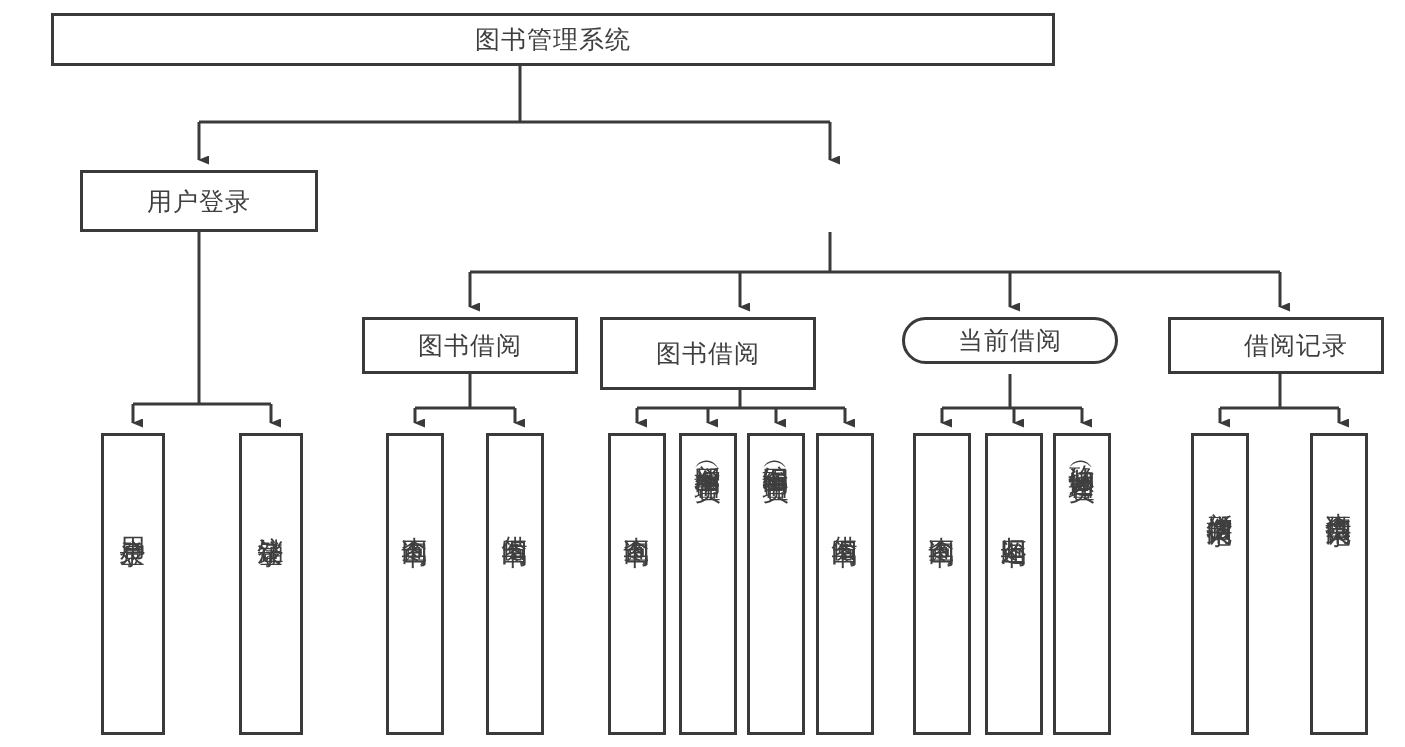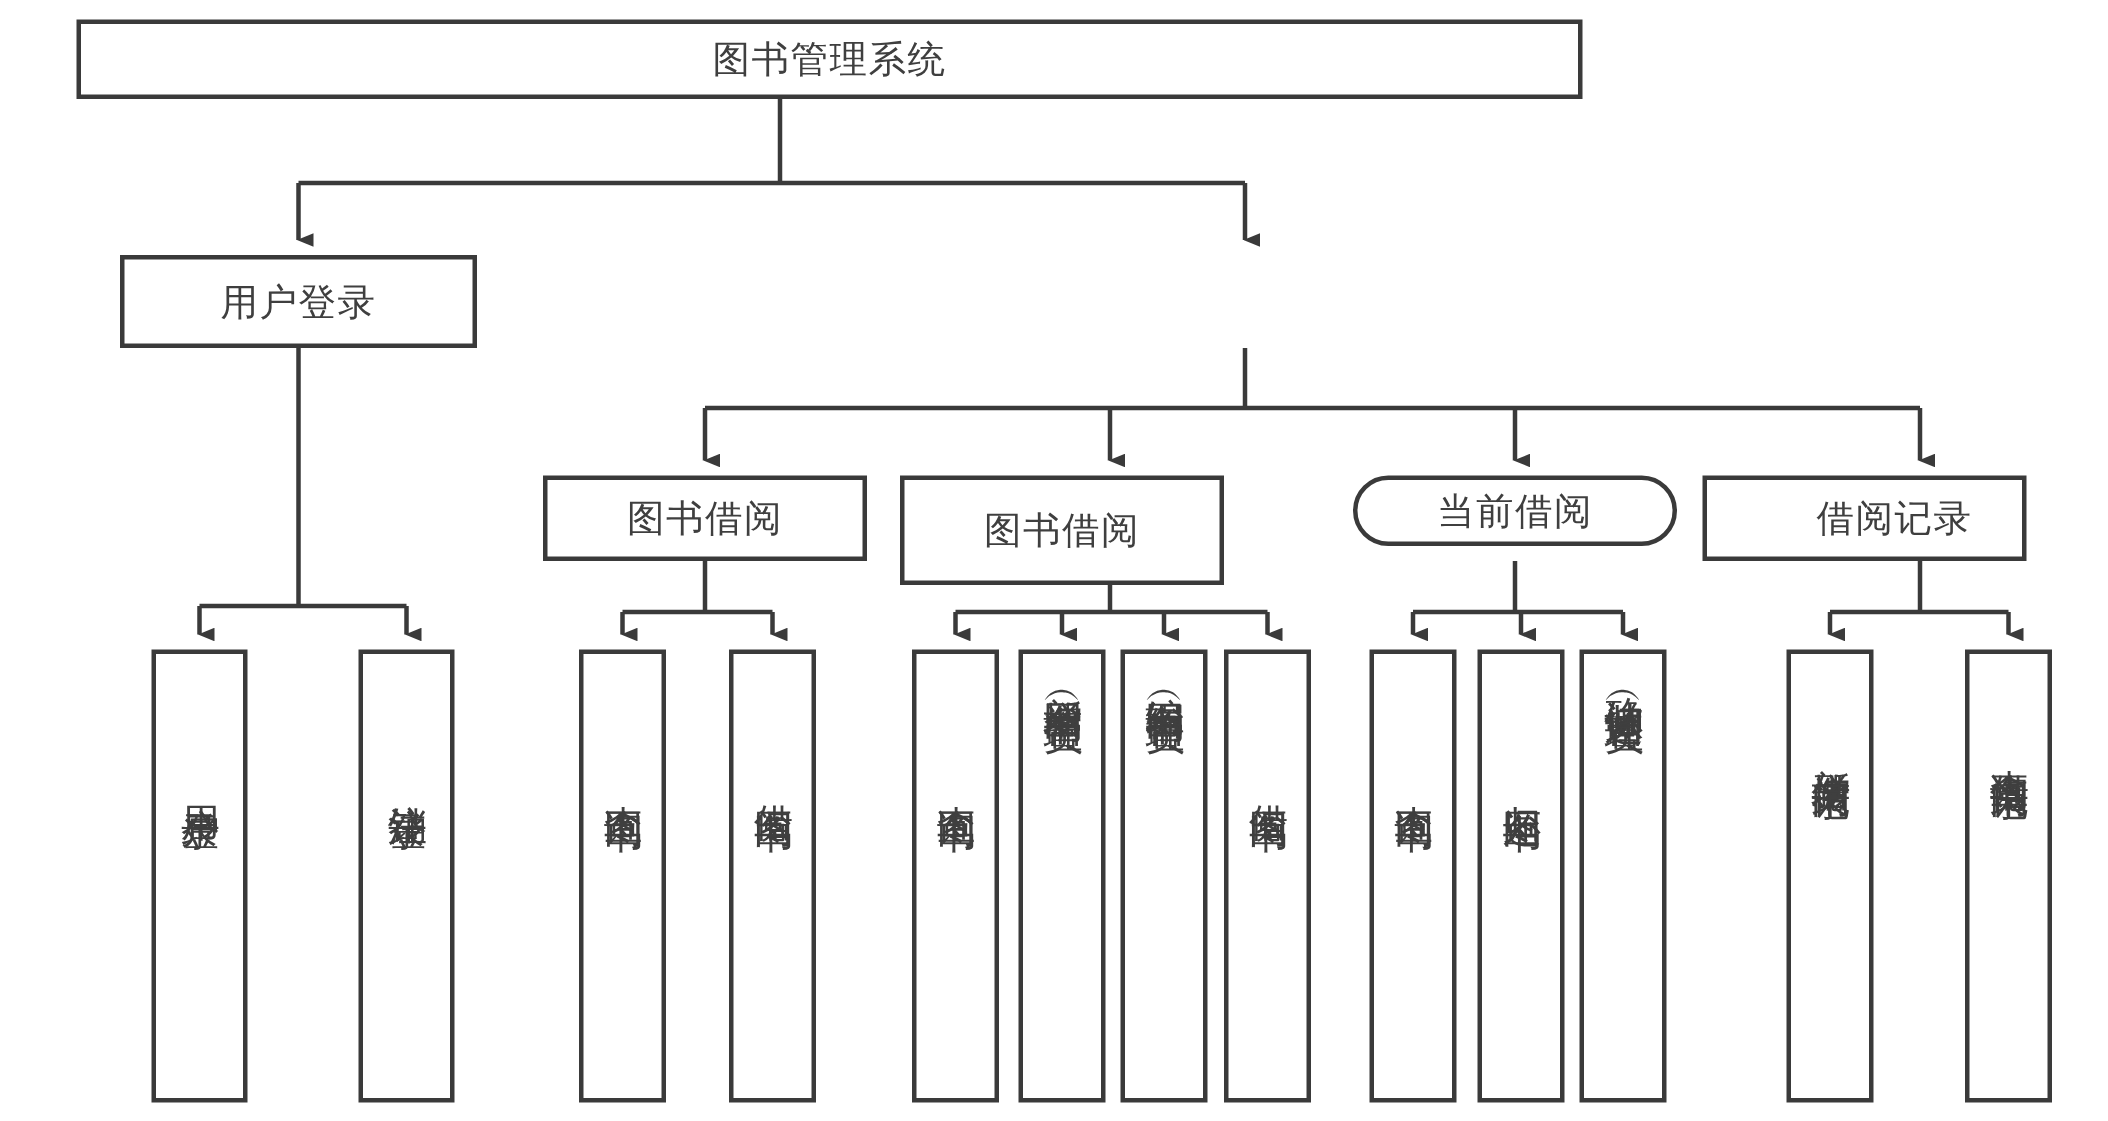--- a/index.html
+++ b/index.html
@@ -142,21 +142,21 @@
 
   <div class="node horiz" style="left:362px;top:317px;width:216px;height:57px;">
     <span>图书借阅</span>
   </div>
   <div class="node horiz" style="left:600px;top:317px;width:216px;height:73px;">
     <span>图书借阅</span>
   </div>
   <div class="node horiz" style="left:902px;top:317px;width:216px;height:47px;border-radius:26px;">
     <span>当前借阅</span>
   </div>
-  <div class="node horiz" style="left:1135px;top:317px;width:216px;height:57px;padding-left:40px;">
+  <div class="node horiz" style="left:1168px;top:317px;width:216px;height:57px;padding-left:40px;">
     <span>借阅记录</span>
   </div>
 
   <div class="node vert mid" style="left:101px;top:433px;width:64px;height:302px;">
     <span class="vlabel">用户登录</span>
   </div>
   <div class="node vert mid" style="left:239px;top:433px;width:64px;height:302px;">
     <span class="vlabel">注销登录</span>
   </div>
 

